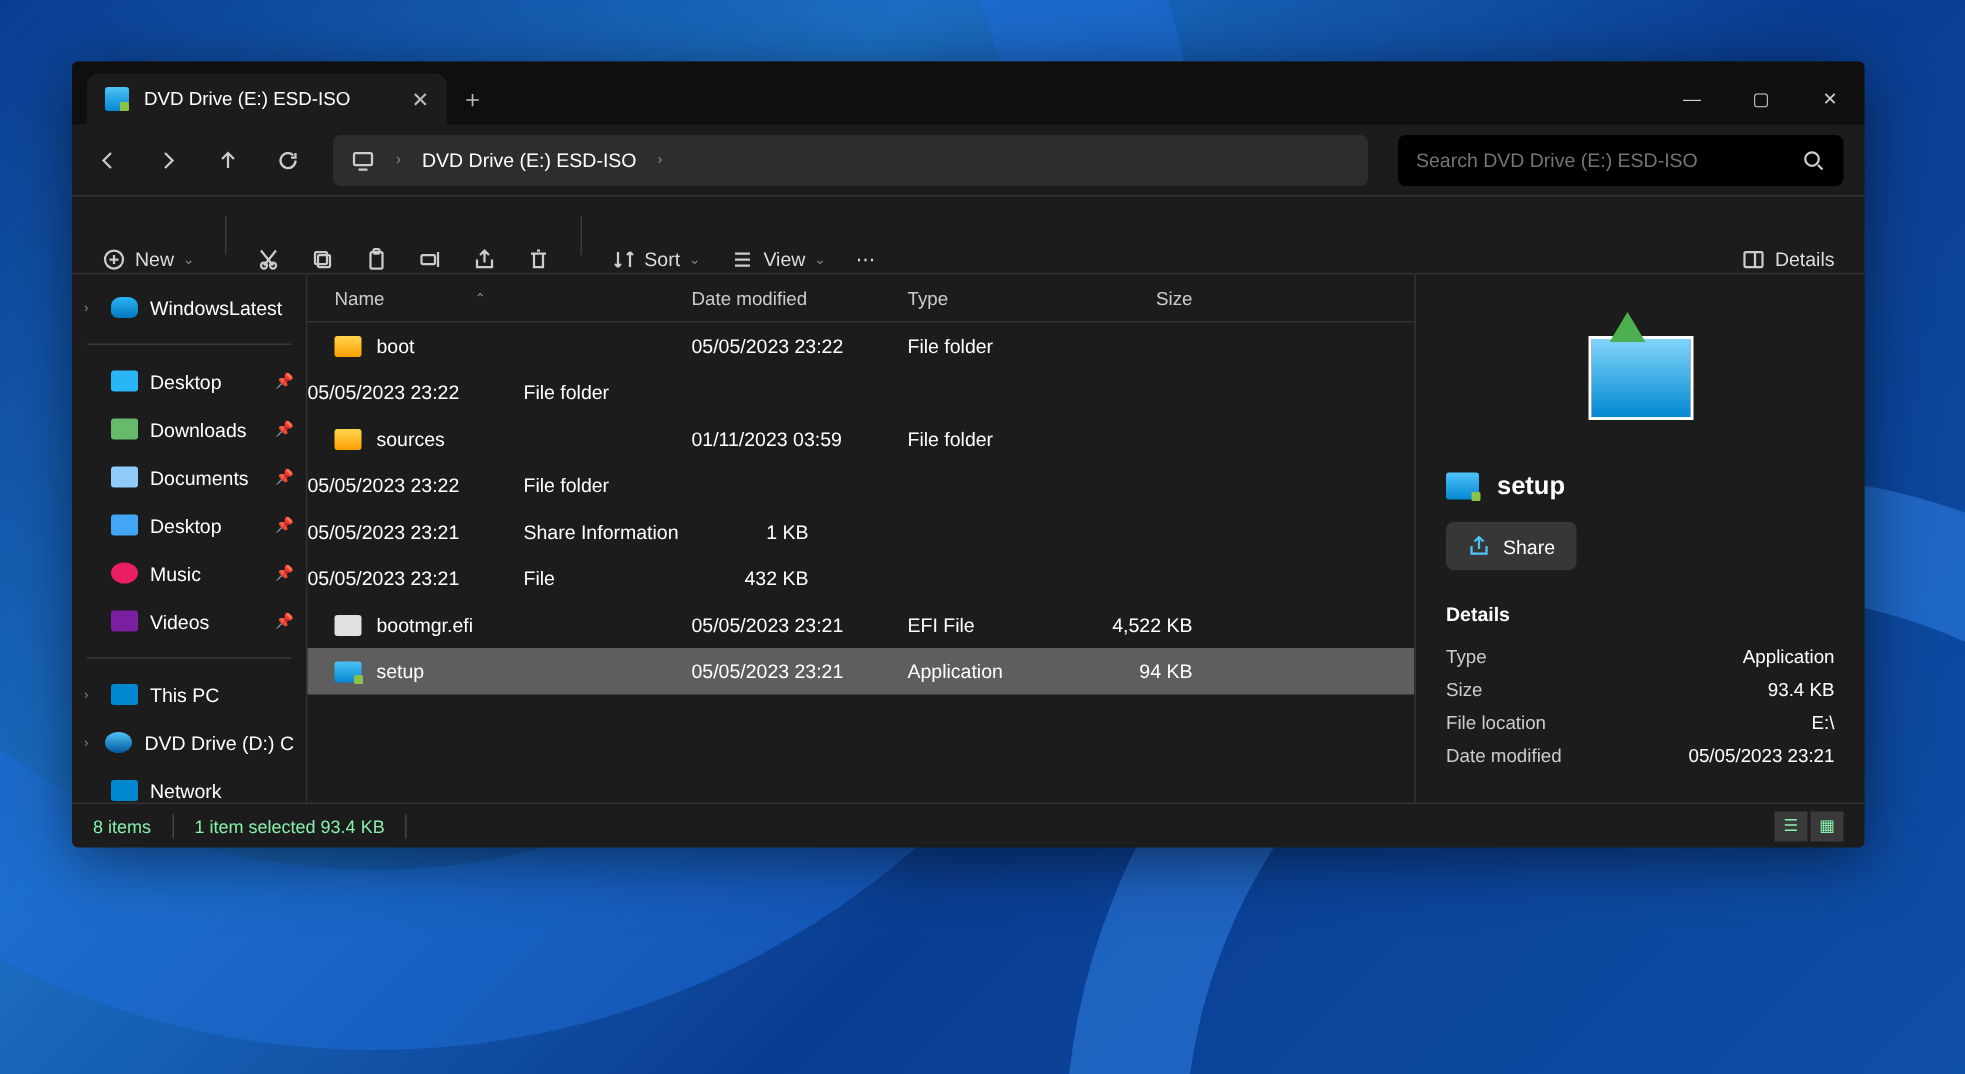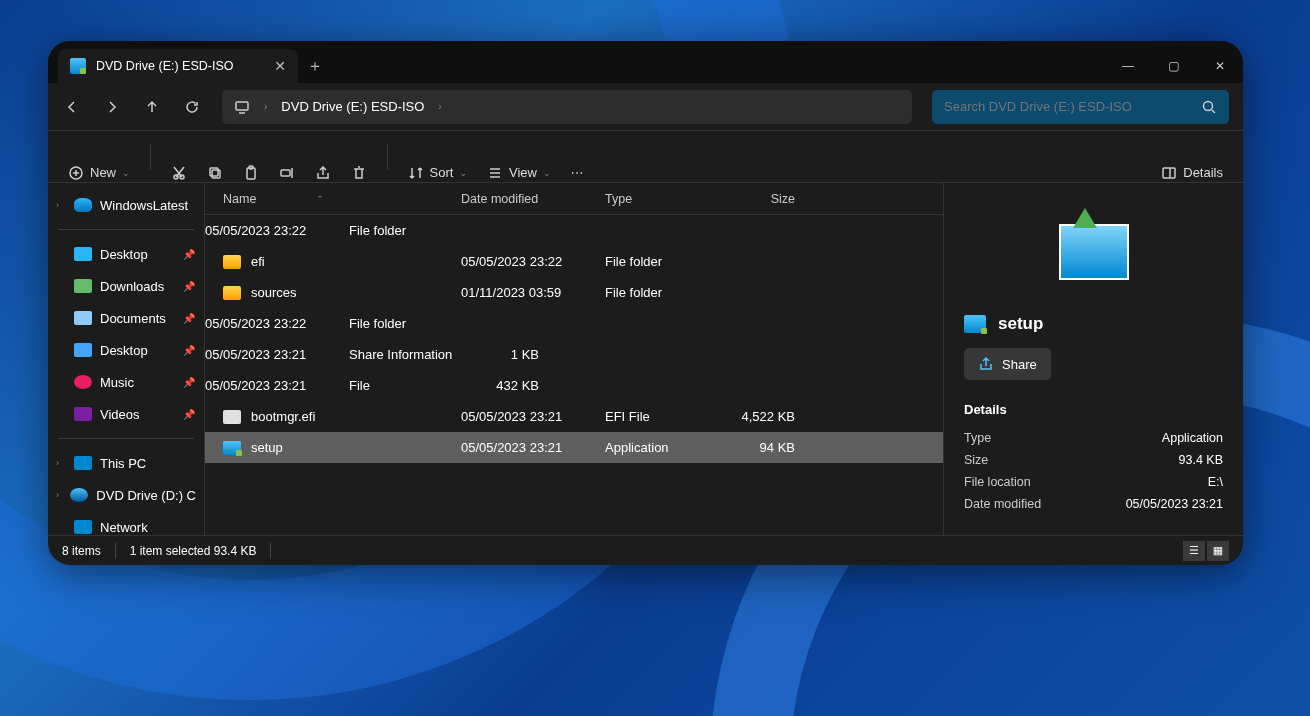--- a/index.html
+++ b/index.html
@@ -1,34 +1,34 @@
 <!DOCTYPE html>
 <html><head>
 <meta charset="utf-8">
 <style>
 * { margin:0; padding:0; box-sizing:border-box; font-family:"Segoe UI",Arial,sans-serif; }
 body { width:1310px; height:716px; background:linear-gradient(135deg,#0a3d91 0%,#1b6ec2 30%,#0a3d91 60%,#0e4fa8 100%); position:relative; overflow:hidden; }
 .bg-swirl { position:absolute; border-radius:50%; }
 .bg-swirl.a { width:1100px; height:1100px; border:120px solid rgba(30,110,220,.5); top:-400px; left:-300px; }
 .bg-swirl.b { width:900px; height:900px; border:80px solid rgba(60,150,255,.4); bottom:-500px; right:-300px; }
-.window { position:absolute; left:48px; top:41px; width:1195px; height:524px; background:#1c1c1c; border-radius:22px; box-shadow:0 8px 40px rgba(0,0,0,.5); display:flex; flex-direction:column; color:#fff; overflow:hidden; }
+.window { position:absolute; left:48px; top:41px; width:1195px; height:524px; background:#1c1c1c; border-radius:4px; box-shadow:0 8px 40px rgba(0,0,0,.5); display:flex; flex-direction:column; color:#fff; overflow:hidden; }
 .tabbar { height:42px; background:#0f0f0f; display:flex; align-items:flex-end; padding-left:10px; }
 .tab { height:34px; background:#1c1c1c; border-radius:8px 8px 0 0; display:flex; align-items:center; padding:0 12px; gap:10px; width:240px; font-size:12.5px; }
 .tab .icon { width:16px; height:16px; background:linear-gradient(#4fc3f7,#0288d1); border-radius:2px; position:relative; }
 .tab .icon::after { content:""; position:absolute; width:6px; height:6px; background:#8bc34a; right:0; bottom:0; border-radius:1px; }
 .tab .close { margin-left:auto; opacity:.7; font-size:14px; cursor:pointer; }
 .newtab { width:34px; height:34px; display:flex; align-items:center; justify-content:center; cursor:pointer; color:#bbb; font-size:16px; }
 .wincontrols { margin-left:auto; display:flex; }
 .wincontrols div { width:46px; height:34px; display:flex; align-items:center; justify-content:center; cursor:pointer; color:#ccc; font-size:12px; }
 .addrbar { height:48px; display:flex; align-items:center; gap:20px; padding:0 14px; border-bottom:1px solid #333; }
 .navbtn { width:20px; height:20px; display:flex; align-items:center; justify-content:center; color:#aaa; cursor:pointer; }
 .navbtn.disabled { color:#555; }
 .breadcrumb { flex:0 0 690px; height:34px; background:#2d2d2d; border-radius:5px; display:flex; align-items:center; padding:0 12px; gap:14px; font-size:13px; }
 .breadcrumb .sep { color:#888; font-size:10px; }
-.searchbox { flex:1; height:34px; background:#0c4a6e; border-radius:5px; display:flex; align-items:center; padding:0 12px; }
+.searchbox { flex:1; height:34px; background:#000000; border-radius:5px; display:flex; align-items:center; padding:0 12px; }
 .searchbox input { flex:1; background:none; border:none; color:#ccc; font-size:13px; outline:none; }
 .toolbar { height:52px; display:flex; align-items:center; gap:20px; padding:0 20px; border-bottom:1px solid #333; font-size:13px; }
 .tbtn { display:flex; align-items:center; gap:6px; cursor:pointer; color:#ddd;margin-top:32px; }
 .tdivider { width:1px; height:26px; background:#3a3a3a; }
 .tspacer { flex:1; }
 .content { flex:1; display:flex; overflow:hidden; }
 .sidebar { width:157px; background:#1c1c1c; border-right:1px solid #333; padding:6px 0; overflow:hidden; font-size:13px; }
 .side-item { height:32px; display:flex; align-items:center; padding:0 8px; gap:8px; cursor:pointer; white-space:nowrap; }
 .side-item.active { background:#3a3a3a; }
 .side-item .chev { width:10px; font-size:9px; color:#888; }
@@ -64,21 +64,21 @@
 .preview { height:130px; display:flex; align-items:center; justify-content:center; }
 .preview-icon { width:70px; height:56px; background:linear-gradient(#81d4fa,#0288d1); border:2px solid #fff; position:relative; }
 .preview-icon::before { content:""; position:absolute; top:-18px; left:12px; width:0; height:0; border-left:12px solid transparent; border-right:12px solid transparent; border-top:20px solid #4caf50; transform:rotate(180deg); }
 .file-title { display:flex; align-items:center; gap:12px; margin:14px 0; }
 .file-title .ficon { width:22px; height:18px; }
 .file-title span { font-size:17px; font-weight:600; }
 .sharebtn { background:#373737; border:none; color:#fff; padding:8px 14px; border-radius:5px; display:flex; align-items:center; gap:8px; font-size:13px; cursor:pointer; width:fit-content; }
 .det-header { font-weight:600; margin:22px 0 10px; }
 .det-row { display:flex; justify-content:space-between; padding:4px 0; color:#ccc; font-size:12.5px; }
 .det-row .val { color:#fff; }
-.statusbar { height:30px; border-top:1px solid #333; display:flex; align-items:center; padding:0 14px; font-size:12px; gap:14px; color:#ffffff; }
+.statusbar { height:30px; border-top:1px solid #333; display:flex; align-items:center; padding:0 14px; font-size:12px; gap:14px; color:#86efac; }
 .sb-sep { width:1px; height:16px; background:#444; }
 .viewbtns { margin-left:auto; display:flex; gap:2px; }
 .viewbtns div { width:22px; height:20px; background:#3a3a3a; display:flex; align-items:center; justify-content:center; cursor:pointer; font-size:11px; }
 svg { width:16px; height:16px; stroke:#ccc; fill:none; stroke-width:1.5; }
 </style>
 </head>
 <body>
 <div class="bg-swirl a"></div>
 <div class="bg-swirl b"></div>
 
@@ -283,29 +283,29 @@
         <div class="c-name">
             <span>Name</span>
             <span class="sort-ind">⌃</span>
           </div>
         <div class="c-date">Date modified</div>
         <div class="c-type">Type</div>
         <div class="c-size">Size</div>
       </div>
       <div id="rows">
           <div class="row ">
+            <div class="c-name">
+              <span class="ficon folder"></span>
+              <span>boot</span>
+            </div>
             <div class="c-date">05/05/2023 23:22</div>
             <div class="c-type">File folder</div>
             <div class="c-size"></div>
           </div>
           <div class="row ">
-            <div class="c-name">
-              <span class="ficon folder"></span>
-              <span>efi</span>
-            </div>
             <div class="c-date">05/05/2023 23:22</div>
             <div class="c-type">File folder</div>
             <div class="c-size"></div>
           </div>
           <div class="row ">
             <div class="c-name">
               <span class="ficon folder"></span>
               <span>sources</span>
             </div>
             <div class="c-date">01/11/2023 03:59</div>

